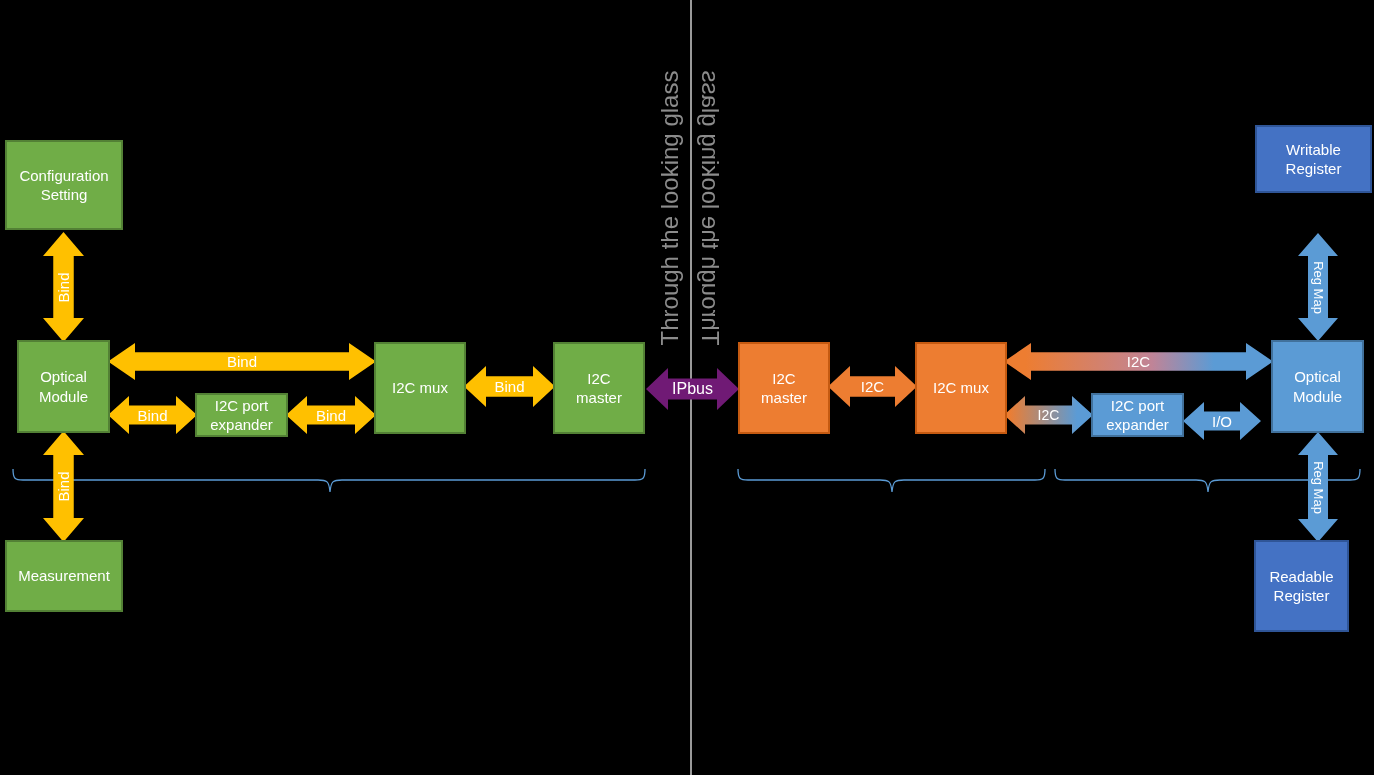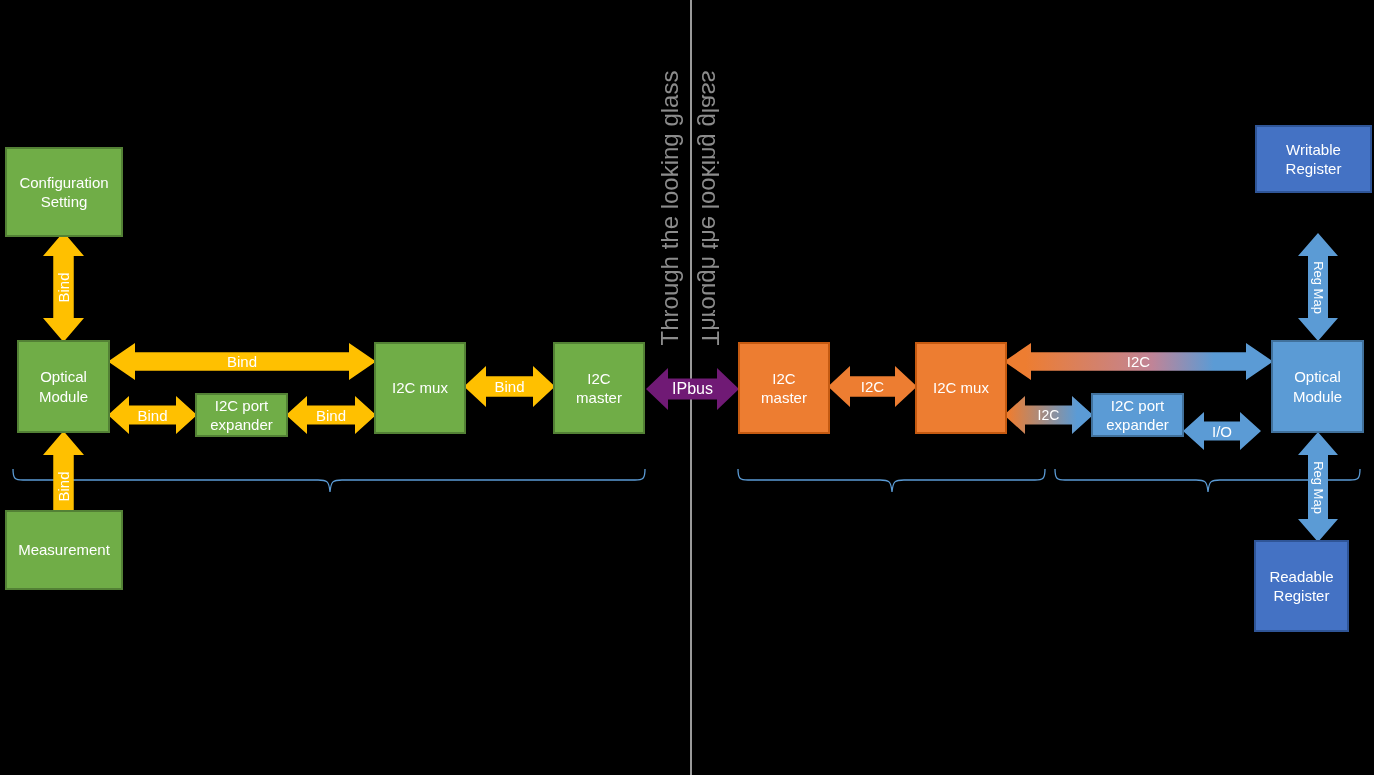--- a/index.html
+++ b/index.html
@@ -89,50 +89,50 @@
 
   <div class="arrow h orange" style="left:828px;top:366px;width:89px;height:41px;--hl:22px">
     <span class="alabel">I2C</span>
   </div>
   <div class="arrow h gradlong" style="left:1004px;top:343px;width:269px;height:37px;--hl:27px">
     <span class="alabel">I2C</span>
   </div>
   <div class="arrow h gradshort" style="left:1004px;top:396px;width:89px;height:38px;--hl:21px">
     <span class="alabel small">I2C</span>
   </div>
-  <div class="arrow h blue" style="left:1183px;top:412px;width:78px;height:38px;--hl:21px">
+  <div class="arrow h blue" style="left:1183px;top:402px;width:78px;height:38px;--hl:21px">
     <span class="alabel">I/O</span>
   </div>
   <div class="arrow v blue" style="left:1298px;top:233px;width:40px;height:108px;--hl:23px">
     <span class="alabel regmap">Reg Map</span>
   </div>
   <div class="arrow v blue" style="left:1298px;top:432px;width:40px;height:110px;--hl:23px">
     <span class="alabel regmap">Reg Map</span>
   </div>
 
-  <div class="box green" style="left:5px;top:147px;width:118px;height:90px">
+  <div class="box green" style="left:5px;top:140px;width:118px;height:90px">
     <span>Configuration
 Setting</span>
   </div>
   <div class="box green" style="left:17px;top:340px;width:93px;height:93px">
     <span>Optical
 Module</span>
   </div>
   <div class="box green" style="left:195px;top:393px;width:93px;height:44px">
     <span>I2C port
 expander</span>
   </div>
   <div class="box green" style="left:374px;top:342px;width:92px;height:92px">
     <span>I2C mux</span>
   </div>
   <div class="box green" style="left:553px;top:342px;width:92px;height:92px">
     <span>I2C
 master</span>
   </div>
-  <div class="box green" style="left:5px;top:510px;width:118px;height:80px">
+  <div class="box green" style="left:5px;top:540px;width:118px;height:72px">
     <span>Measurement</span>
   </div>
 
   <div class="box orange" style="left:738px;top:342px;width:92px;height:92px">
     <span>I2C
 master</span>
   </div>
   <div class="box orange" style="left:915px;top:342px;width:92px;height:92px">
     <span>I2C mux</span>
   </div>

